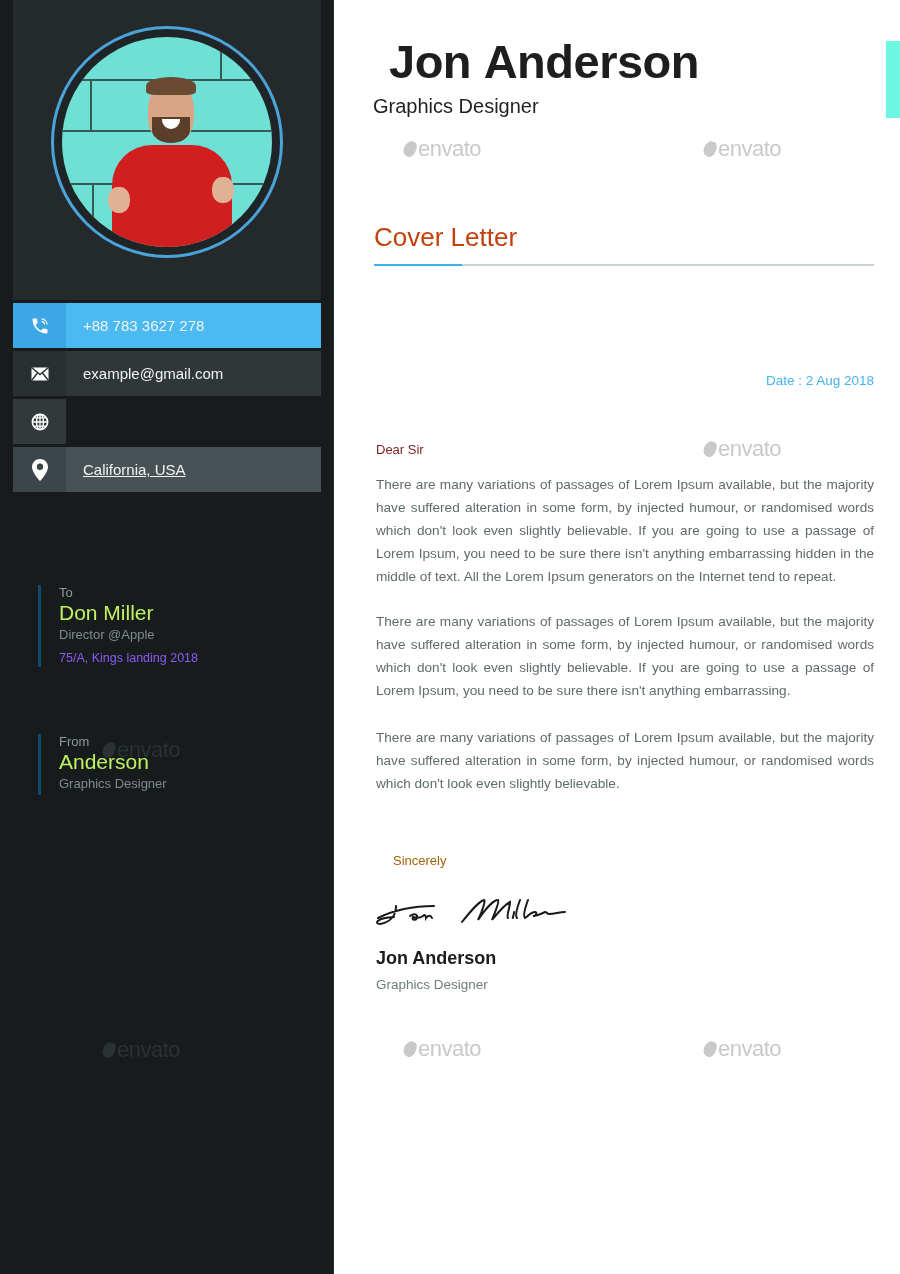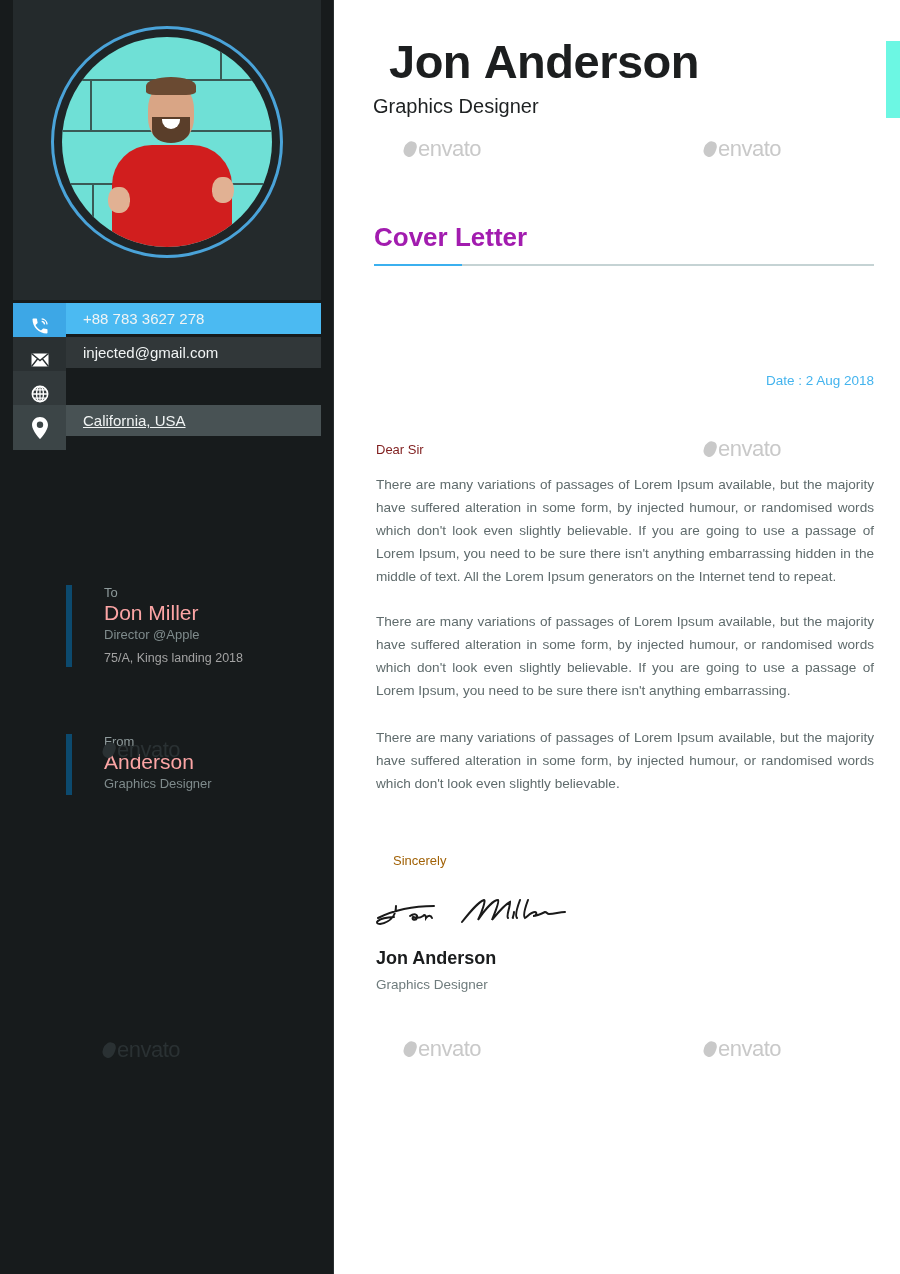--- a/index.html
+++ b/index.html
@@ -46,70 +46,69 @@
   .photo .torso {
     position: absolute; left: 50px; top: 108px; width: 120px; height: 110px;
     border-radius: 40px 40px 0 0; background: #d11e1e;
   }
   .photo .fist {
     position: absolute; width: 22px; height: 26px; border-radius: 45%; background: #e1b193;
   }
 
   .contact-list { position: absolute; left: 13px; top: 303px; width: 308px; }
   .contact-row {
-    display: flex; height: 31px; margin-bottom: 3px;
+    display: flex; height: 45px; margin-bottom: 3px;
     cursor: pointer;
   }
   .contact-row .ico {
     width: 53px; height: 45px; display: flex; align-items: center; justify-content: center;
   }
   .contact-row .txt {
     flex: 1; display: flex; align-items: center; padding-left: 17px;
     color: #f1f4f4; font-size: 15px;
   }
   .contact-row.r0 .ico { background: #3da7e6; }
   .contact-row.r0 .txt { background: #4bbaf2; }
   .contact-row.r1 .ico { background: #2a3032; }
   .contact-row.r1 .txt { background: #313739; }
   .contact-row.r2 .ico { background: #32393b; }
   .contact-row.r2 .txt { background: #3b4345; }
   .contact-row.r3 .ico { background: #3c4547; }
   .contact-row.r3 .txt { background: #485254; text-decoration: underline; }
 
   .party {
-    position: absolute; left: 38px; padding-left: 32px;
-    border-left: 6px solid #0c4a6e;
-    margin-left: 28px;
+    position: absolute; left: 38px; padding-left: 18px;
+    border-left: 3px solid #0c4a6e;
   }
   .party.to { top: 585px; height: 82px; }
   .party.from { top: 734px; height: 61px; }
   .party .lbl { font-size: 13px; color: #8e9a9b; line-height: 15px; }
-  .party .name { font-size: 21px; color: #fca5a5; font-weight: 500; line-height: 26px; }
+  .party .name { font-size: 21px; color: #bef264; font-weight: 500; line-height: 26px; }
   .party .role { font-size: 13px; color: #7f8b8c; line-height: 17px; }
-  .party .addr { font-size: 12.5px; color: #a3a3a3; line-height: 18px; margin-top: 6px; }
+  .party .addr { font-size: 12.5px; color: #8b5cf6; line-height: 18px; margin-top: 6px; }
 
   
   .main { position: absolute; left: 334px; top: 0; width: 566px; height: 1274px; }
   .accent-bar {
     position: absolute; right: 0; top: 41px; width: 14px; height: 77px;
     background: #6cf7e3;
   }
   .name-title {
     position: absolute; left: 39px; top: 34px;
     font-size: 47px; color: #1c1e1f; line-height: 56px; letter-spacing: -0.5px;
   }
   .name-title .first { font-weight: 700; margin-left: 16px; }
   .name-title .last { font-weight: 700; }
   .subtitle {
     position: absolute; left: 39px; top: 94px;
     font-size: 20px; color: #1e2122; line-height: 24px;
   }
   .section-title {
     position: absolute; left: 40px; top: 222px;
-    font-size: 26px; font-weight: 700; color: #a21caf; line-height: 30px;
+    font-size: 26px; font-weight: 400; color: #c2410c; line-height: 30px;
   }
   .section-rule {
     position: absolute; left: 40px; top: 264px; width: 500px; height: 2px;
     background: #c5d3d4;
   }
   .section-rule .hl {
     position: absolute; left: 0; top: 0; width: 88px; height: 2px; background: #3bb0ef;
   }
   .date {
     position: absolute; right: 26px; top: 373px;
@@ -184,21 +183,21 @@
       </div>
       <div class="txt">+88 783 3627 278</div>
     </div>
     <div class="contact-row r1">
       <div class="ico">
         <svg width="18" height="14" viewBox="0 0 18 14">
             <rect x="0.5" y="0.5" width="17" height="13" fill="#fff"></rect>
             <path d="M0.5 0.5 L9 7.5 L17.5 0.5 M0.5 13.5 L6.5 6 M17.5 13.5 L11.5 6" stroke="#2a3032" stroke-width="1.4" fill="none"></path>
           </svg>
       </div>
-      <div class="txt">injected@gmail.com</div>
+      <div class="txt">example@gmail.com</div>
     </div>
     <div class="contact-row r2">
       <div class="ico">
         <svg width="18" height="18" viewBox="0 0 20 20">
             <circle cx="10" cy="10" r="8.5" fill="none" stroke="#fff" stroke-width="1.8"></circle>
             <ellipse cx="10" cy="10" rx="3.8" ry="8.5" fill="none" stroke="#fff" stroke-width="1.5"></ellipse>
             <path d="M1.5 10h17M3 5.5h14M3 14.5h14M10 1.5v17" stroke="#fff" stroke-width="1.4"></path>
           </svg>
       </div>
     </div>

